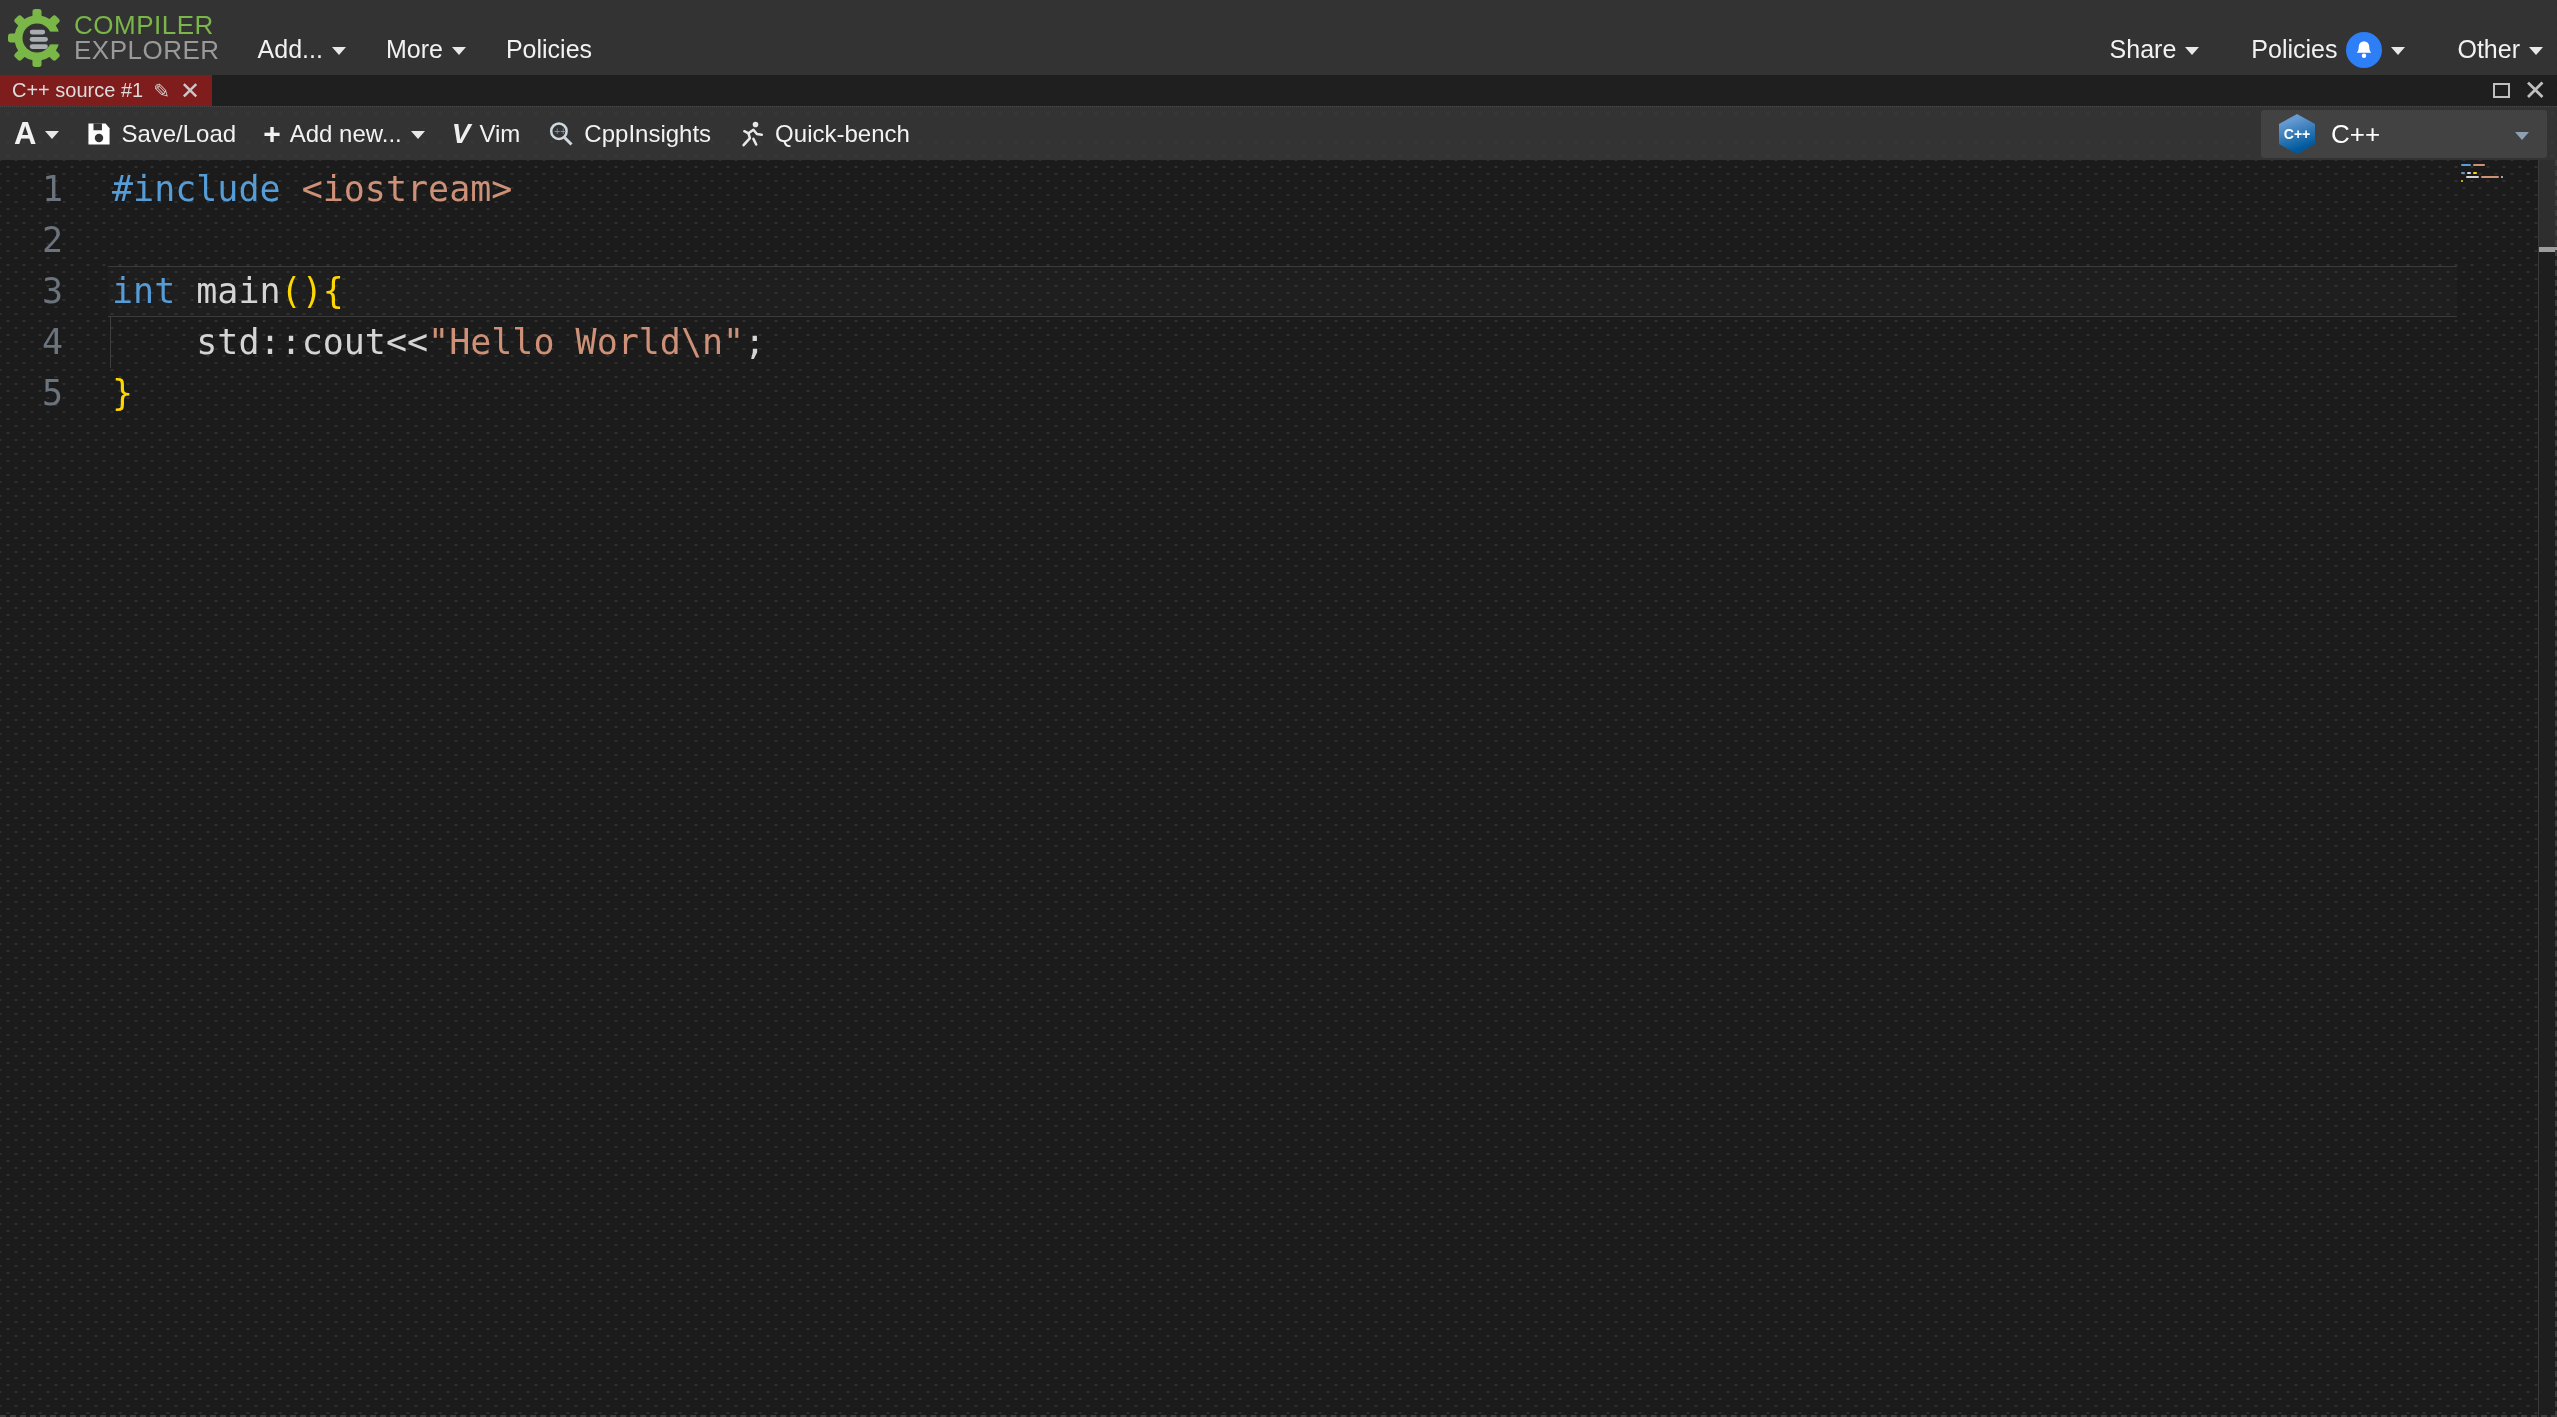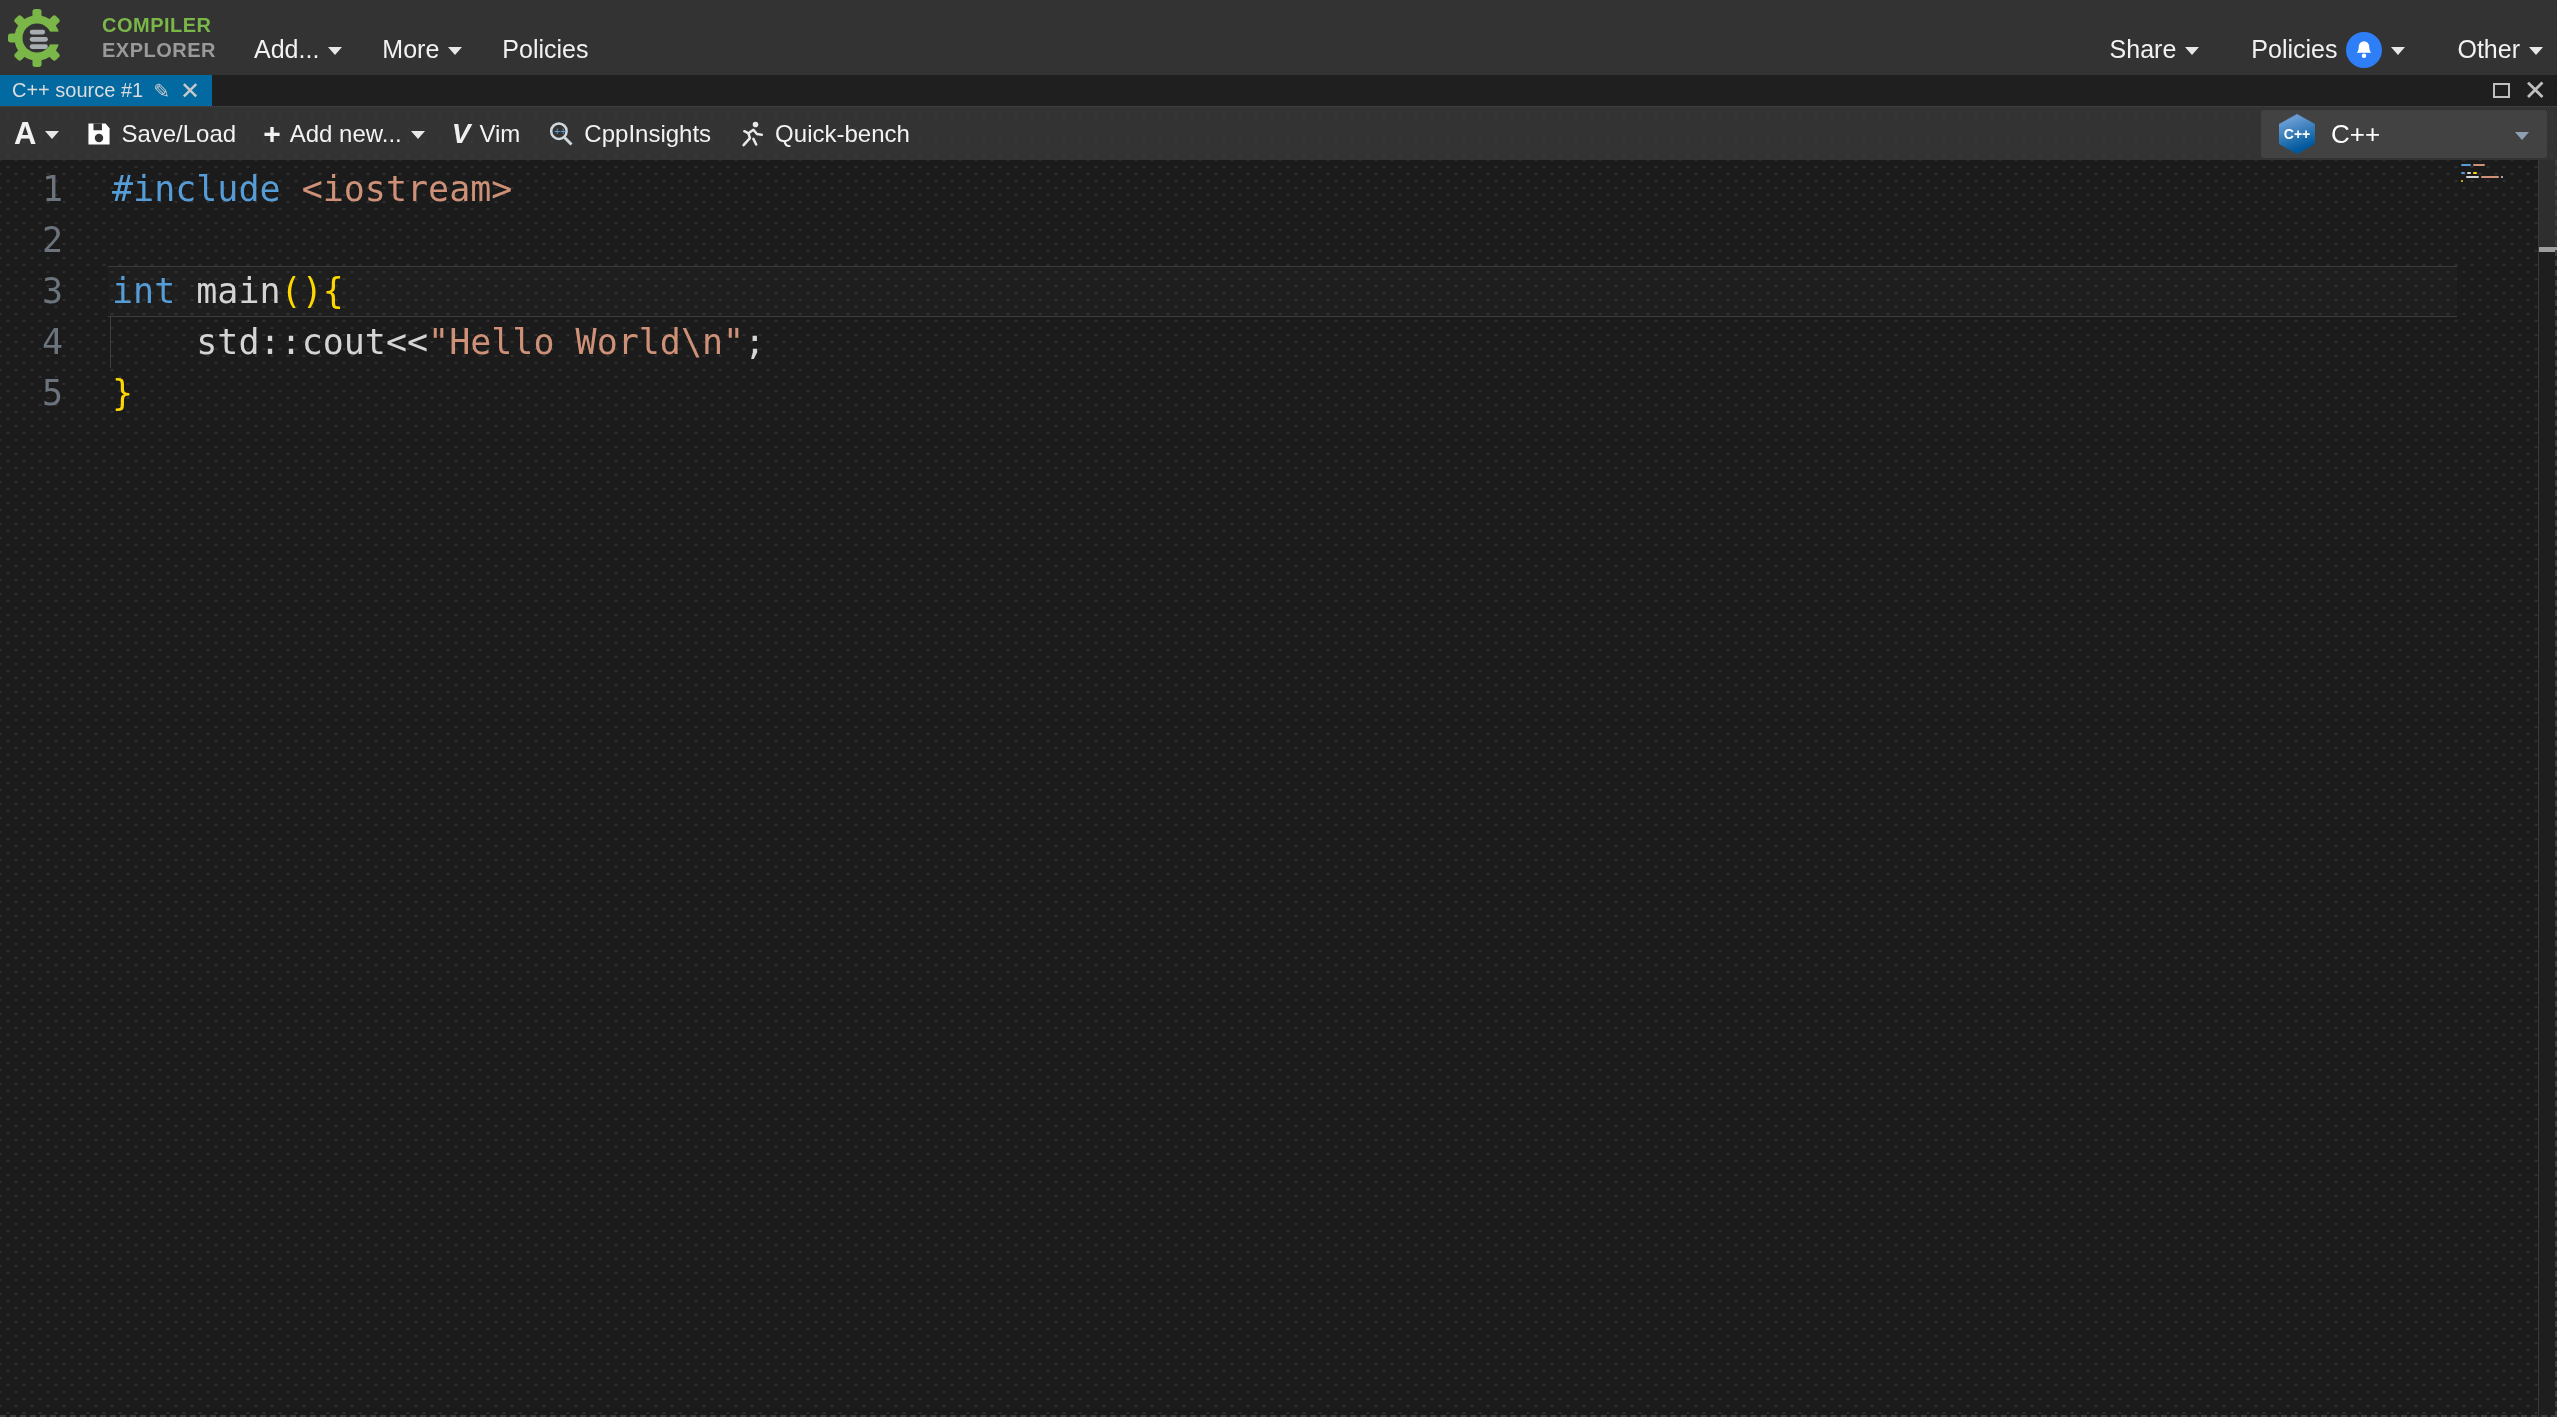--- a/index.html
+++ b/index.html
@@ -3,35 +3,35 @@
 <meta charset="utf-8">
 <style>
   * { margin:0; padding:0; box-sizing:border-box; }
   html,body { width:2557px; height:1417px; overflow:hidden; background:#1b1b1b;
               font-family:"Liberation Sans", sans-serif; }
 
   
   .navbar { height:75px; background:#333333; display:flex; align-items:center;
             padding:0 14px 0 8px; color:#f2f2f2; }
   .brand { display:flex; align-items:center; gap:8px; margin-right:38px; cursor:pointer; }
-  .brand-text { font-weight:bold; letter-spacing:.5px; line-height:25px; font-size:20px;margin-left:28px; }
+  .brand-text { font-weight:normal; letter-spacing:.5px; line-height:25px; font-size:26px; }
   .brand-line1 { color:#7ab648; }
   .brand-line2 { color:#9a9a9a; }
   .nav-left, .nav-right { display:flex; align-items:center; gap:40px; font-size:25px; }
   .nav-right { margin-left:auto; gap:52px; }
   .nav-item { display:flex; align-items:center; gap:9px; cursor:pointer; white-space:nowrap;margin-top:24px; }
   .caret { width:0; height:0; border-left:7px solid transparent;
            border-right:7px solid transparent; border-top:8px solid #e8e8e8; margin-top:3px; }
   .badge { width:36px; height:36px; border-radius:50%; background:#2d7ef7;
            display:flex; align-items:center; justify-content:center; }
 
   
   .tabbar { height:31px; background:#1f1f1f; display:flex; align-items:center; }
   .tab { height:31px; display:flex; align-items:center; gap:10px; padding:0 12px;
-         background:#0369a1; color:#dcdcdc; font-size:20px; cursor:pointer; }
+         background:#7f1d1d; color:#dcdcdc; font-size:20px; cursor:pointer; }
   .tab .pencil { font-size:20px; color:#c9c9c9; }
   .tab .tab-close { font-size:24px; color:#c9c9c9; line-height:1; }
   .win-controls { margin-left:auto; display:flex; align-items:center; gap:14px; padding-right:10px; }
   .maximize { width:17px; height:15px; border:2px solid #bfbfbf; display:inline-block; }
   .close-x { font-size:28px; color:#bfbfbf; line-height:1; }
 
   
   .toolbar { height:54px; background:#333333; border-top:1px dotted #4a4a4a;
              display:flex; align-items:center; gap:27px; padding-left:14px;
              color:#f2f2f2; font-size:24px; position:relative;

